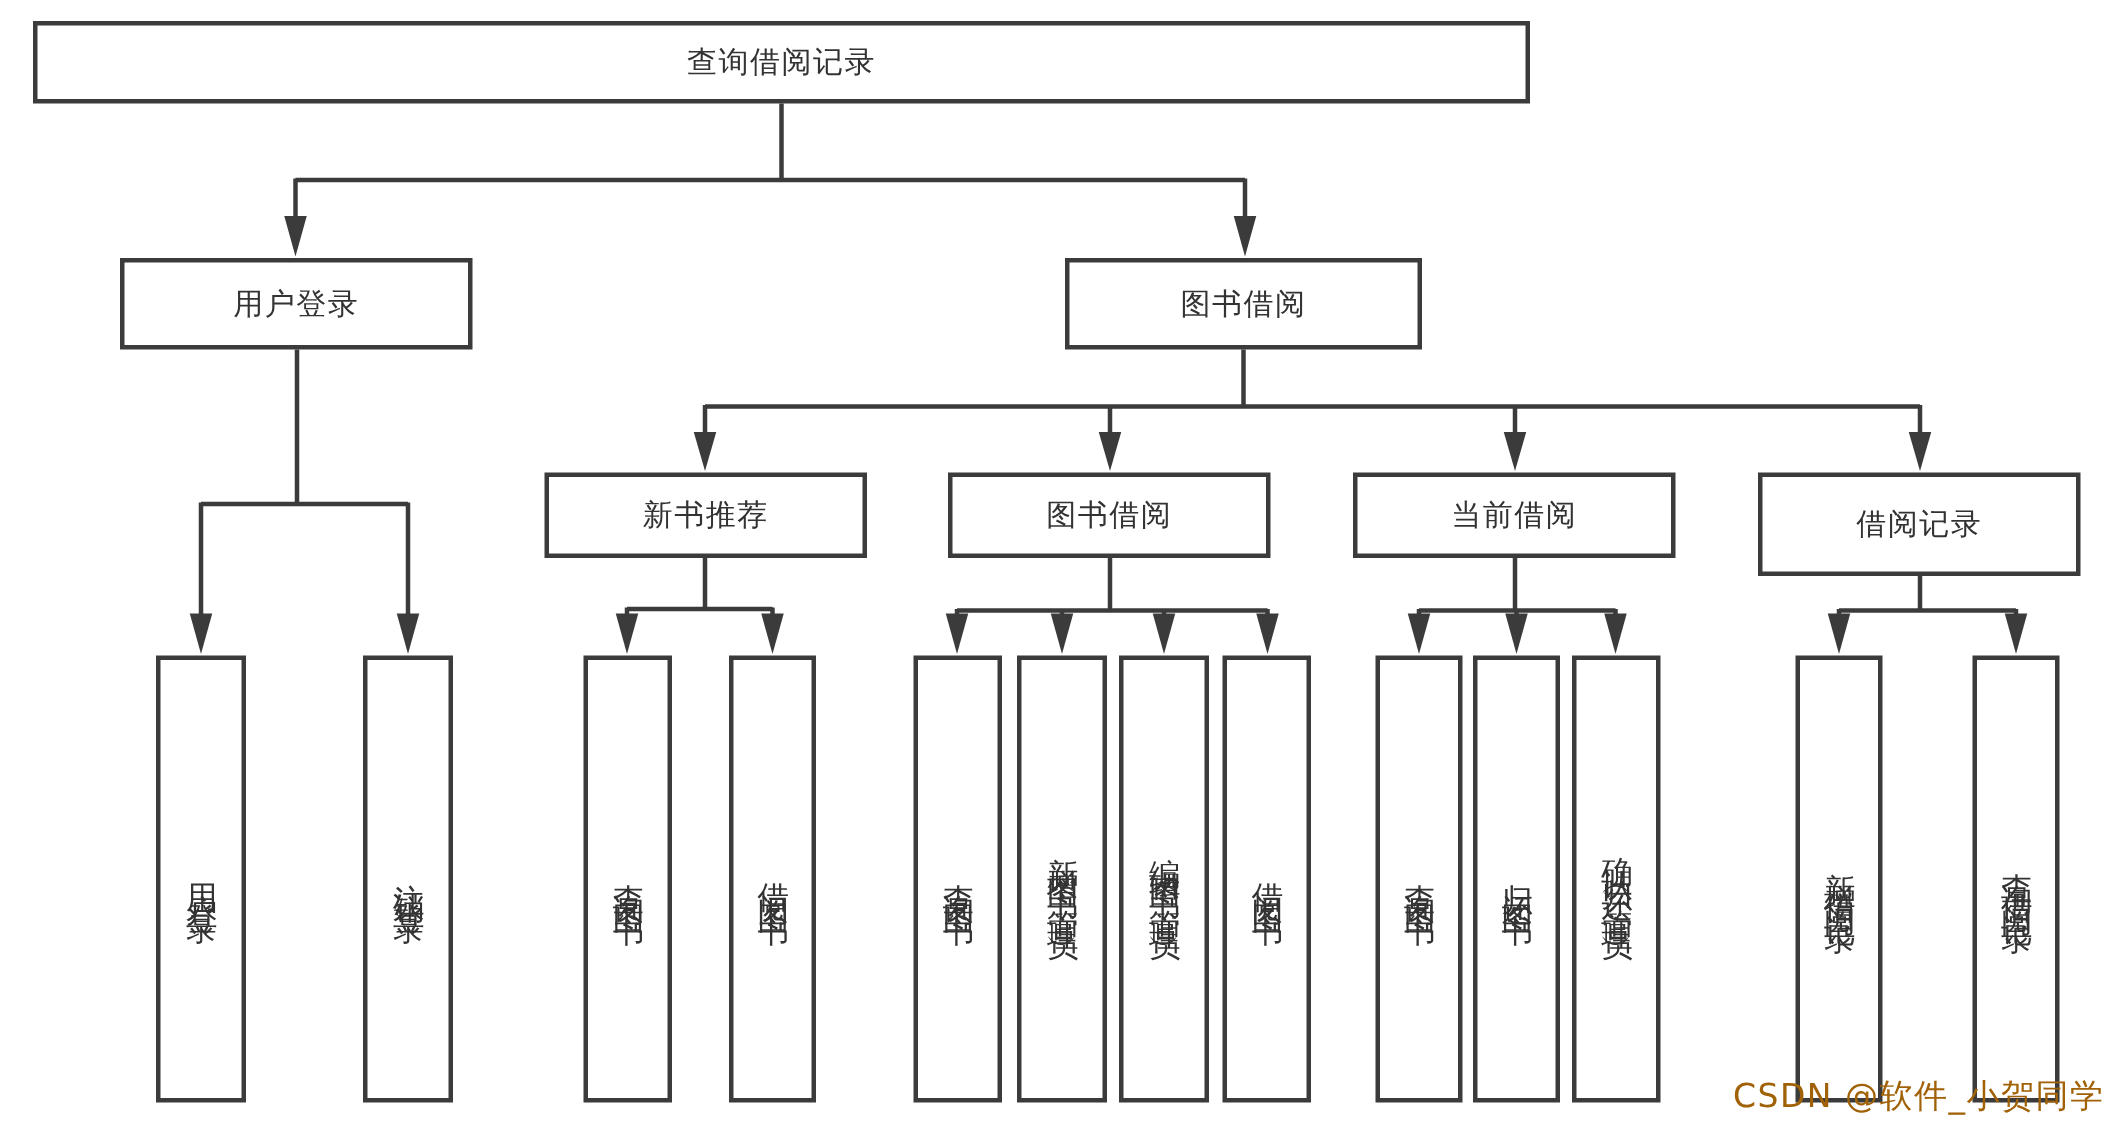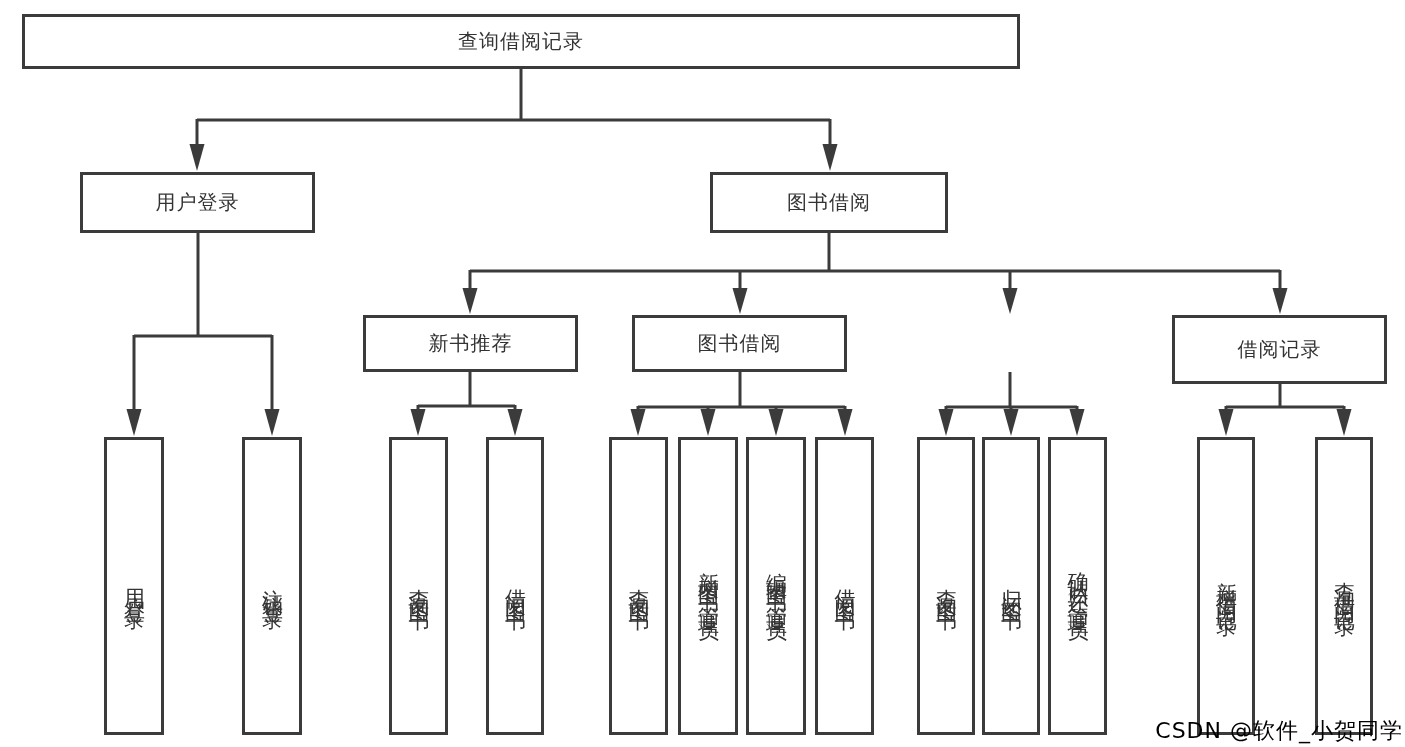--- a/index.html
+++ b/index.html
@@ -26,21 +26,21 @@
     text-orientation:mixed;
     font-size:21px;
     letter-spacing:7px;
     line-height:1;
     white-space:nowrap;
   }
   .watermark {
     position:absolute;
     top:716px; right:2px;
     font-size:22px;
-    color:#000000;
+    color:#a16207;
     letter-spacing:1px;
     z-index:3;
     white-space:nowrap;
   }
 </style>
 </head>
 <body>
 
 <div class="canvas">
 
@@ -123,20 +123,23 @@
   <div class="box h-box" style="left:710px; top:172px; width:238px; height:61px;">
     <span>图书借阅</span>
   </div>
 
   <div class="box h-box" style="left:363px; top:315px; width:215px; height:57px;">
     <span>新书推荐</span>
   </div>
   <div class="box h-box" style="left:632px; top:315px; width:215px; height:57px;">
     <span>图书借阅</span>
   </div>
+  <div class="box h-box" style="left:902px; top:315px; width:215px; height:57px;">
+    <span>当前借阅</span>
+  </div>
   <div class="box h-box" style="left:1172px; top:315px; width:215px; height:69px;">
     <span>借阅记录</span>
   </div>
 
   <div class="box v-box" style="left:104px; top:437px; width:60px; height:298px;">
     <span>用户登录</span>
   </div>
   <div class="box v-box" style="left:242px; top:437px; width:60px; height:298px;">
     <span>注销登录</span>
   </div>

